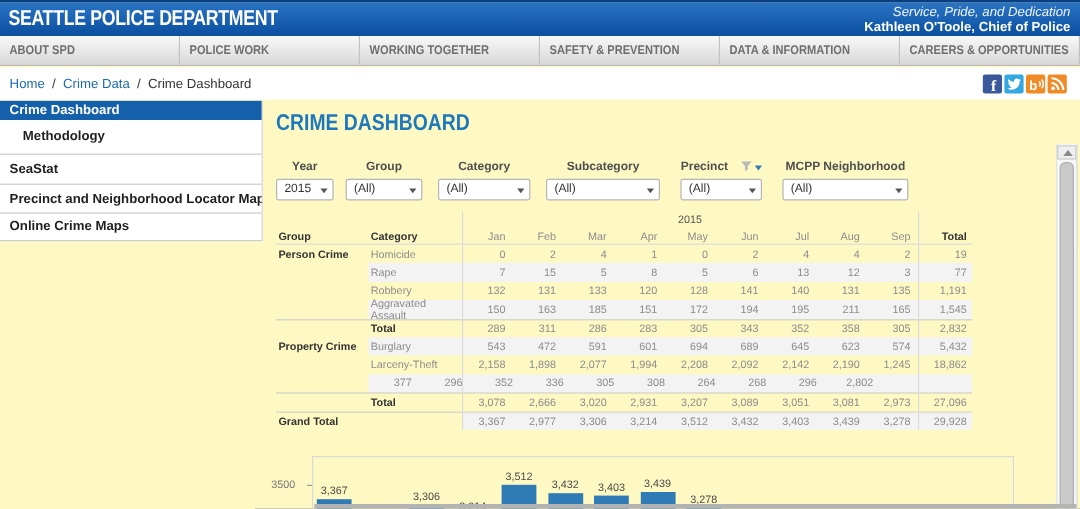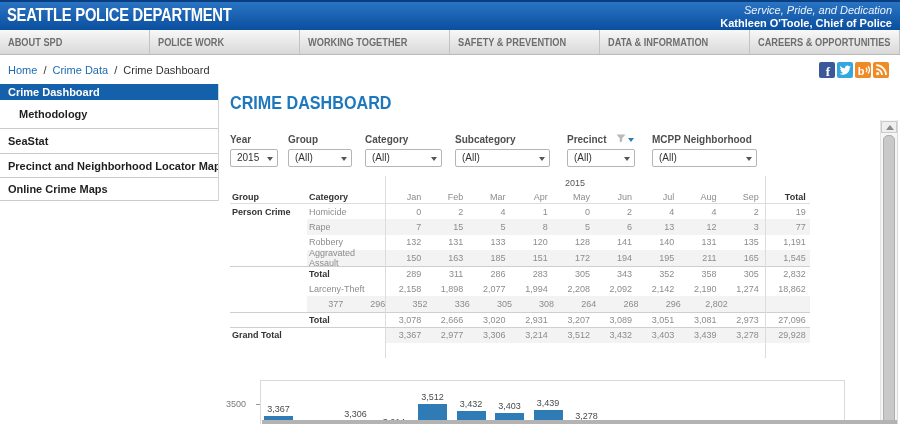--- a/index.html
+++ b/index.html
@@ -1,18 +1,18 @@
 <!DOCTYPE html>
 <html><head>
 <meta charset="utf-8">
 <style>
   * { margin:0; padding:0; box-sizing:border-box; }
   html,body { background:#888; }
   body { font-family:"Liberation Sans", sans-serif; }
-  .page { position:relative; width:900px; height:424px; background:#ffffff; overflow:hidden; margin:0 auto; }
+  .page { position:relative; width:900px; height:424px; background:#fef9c3; overflow:hidden; margin:0 auto; }
 
   
   .top-header { position:absolute; left:0; top:0; width:900px; height:30px;
     background:linear-gradient(#2a74c4,#0b4f9f); border-top:2px solid #093f80; }
   .site-title { position:absolute; left:7px; top:3px; color:#fff; font-size:18px; font-weight:bold;
     letter-spacing:-0.3px; transform:scaleX(0.82); transform-origin:left center; white-space:nowrap; }
   .header-right { position:absolute; right:8px; top:1px; text-align:right; }
   .tagline { font-size:11px; font-style:italic; color:#eef3fb; line-height:14px; }
   .chief { font-size:11px; font-weight:bold; color:#fff; line-height:13px; }
 
@@ -44,21 +44,21 @@
   .side-item:nth-child(4){ height:24px; line-height:24px; }
   .side-item:nth-child(5){ height:23px; line-height:23px; }
   .side-item:nth-child(6){ height:22px; line-height:22px; }
 
   
   .page-title { position:absolute; left:230px; top:92px; font-size:19px; font-weight:bold; color:#1e78be;
     transform:scaleX(0.85); transform-origin:left center; white-space:nowrap; letter-spacing:0; }
 
   .filter { position:absolute; top:133px; }
   .filter-label { font-size:10px; font-weight:bold; color:#4f4f4f; height:13px; margin-bottom:3px;
-    display:flex; align-items:center; gap:4px; white-space:nowrap; }
+    display:flex; align-items:center; gap:4px; white-space:nowrap;justify-content:center; }
   .filter-box { height:18px; border:1px solid #b5b5b5; border-radius:2px; background:#fff;
     font-size:10px; color:#333; line-height:16px; padding:0 14px 0 6px; position:relative; cursor:pointer;
     white-space:nowrap; overflow:hidden; }
   .dd-caret { position:absolute; right:4px; top:7px; width:0; height:0;
     border-left:3.5px solid transparent; border-right:3.5px solid transparent; border-top:4px solid #555; }
   .funnel-wrap { display:flex; align-items:center; gap:2px; margin-left:6px; }
   .blue-caret { width:0; height:0; border-left:3.5px solid transparent; border-right:3.5px solid transparent;
     border-top:4px solid #2f7bb5; cursor:pointer; }
 
   
@@ -286,31 +286,46 @@
         <div class="c-val dim">286</div>
         <div class="c-val dim">283</div>
         <div class="c-val dim">305</div>
         <div class="c-val dim">343</div>
         <div class="c-val dim">352</div>
         <div class="c-val dim">358</div>
         <div class="c-val dim">305</div>
         <div class="c-total dim">2,832</div>
       </div>
       <div class="t-row">
+        <div class="band" style="left: 77px; right: 0px;"></div>
+        <div class="c-group strong">Property Crime</div>
+        <div class="c-cat dim">Burglary</div>
+        <div class="c-val dim">543</div>
+        <div class="c-val dim">472</div>
+        <div class="c-val dim">591</div>
+        <div class="c-val dim">601</div>
+        <div class="c-val dim">694</div>
+        <div class="c-val dim">689</div>
+        <div class="c-val dim">645</div>
+        <div class="c-val dim">623</div>
+        <div class="c-val dim">574</div>
+        <div class="c-total dim">5,432</div>
+      </div>
+      <div class="t-row">
         <div class="c-group strong"></div>
         <div class="c-cat dim">Larceny-Theft</div>
         <div class="c-val dim">2,158</div>
         <div class="c-val dim">1,898</div>
         <div class="c-val dim">2,077</div>
         <div class="c-val dim">1,994</div>
         <div class="c-val dim">2,208</div>
         <div class="c-val dim">2,092</div>
         <div class="c-val dim">2,142</div>
         <div class="c-val dim">2,190</div>
-        <div class="c-val dim">1,274</div>
+        <div class="c-val dim">1,245</div>
         <div class="c-total dim">18,862</div>
       </div>
       <div class="t-row">
         <div class="band" style="left: 77px; right: 0px;"></div>
         <div class="c-group strong"></div>
         <div class="c-val dim">377</div>
         <div class="c-val dim">296</div>
         <div class="c-val dim">352</div>
         <div class="c-val dim">336</div>
         <div class="c-val dim">305</div>

